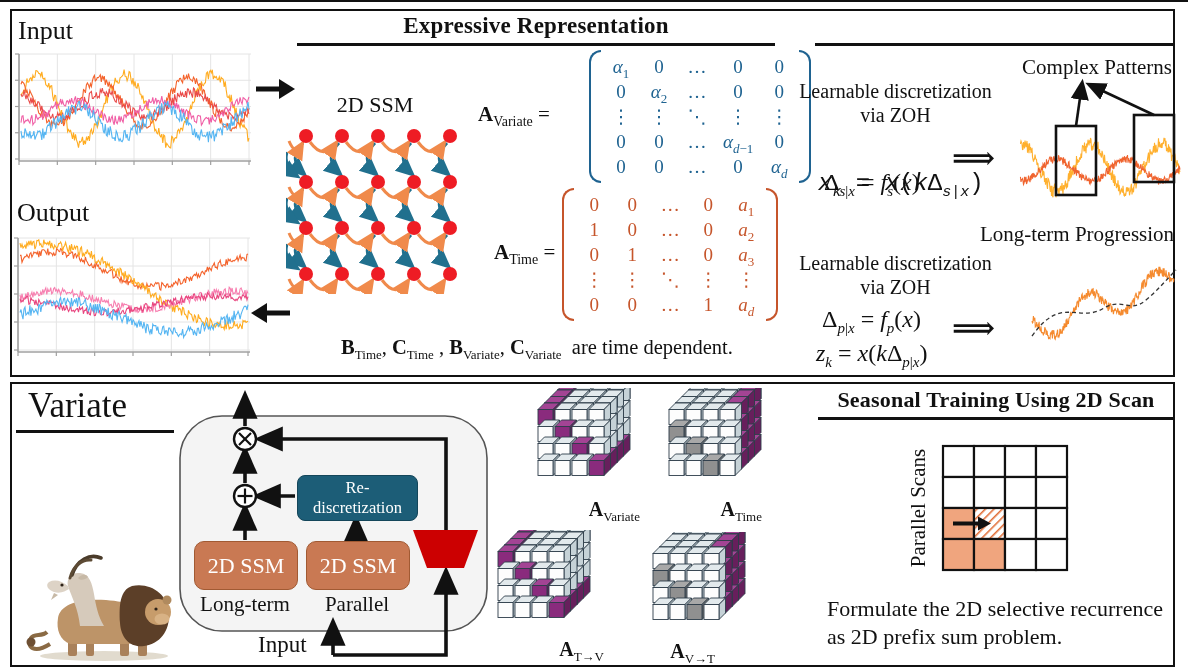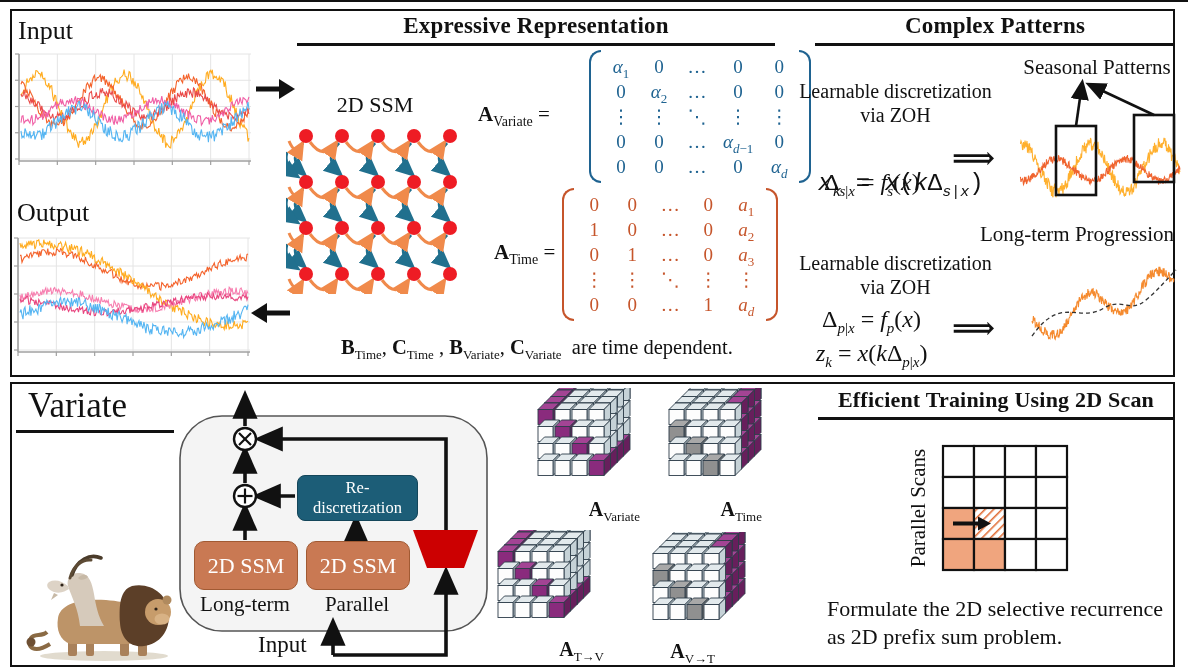--- a/index.html
+++ b/index.html
@@ -275,24 +275,23 @@
           <span class="cell">…</span>
           <span class="cell">1</span>
           <span class="cell"><i>a</i><sub><i>d</i></sub></span>
         </div>
       <div class="paren r"></div>
     </div>
   </div>
 
   <div class="abs footnote" style="left:292px;top:336px;width:490px;"><b>B</b><sub>Time</sub>, <b>C</b><sub>Time</sub> , <b>B</b><sub>Variate</sub>, <b>C</b><sub>Variate</sub>&nbsp; are time dependent.</div>
 
-  <div class="abs hdr" style="left:815px;top:13px;width:360px;">Complex Patterns</div>
   <div class="rule" style="left:815px;top:43px;width:360px;"></div>
 
-  <div class="abs small-lbl" style="left:1008px;top:55px;width:178px;">Seasonal Patterns</div>
+  <div class="abs small-lbl" style="left:1008px;top:55px;width:178px;">Complex Patterns</div>
 
   <svg class="abs" style="left:1012px;top:76px;" width="172" height="132">
     <defs>
       <marker id="mk-k1" markerWidth="9" markerHeight="9" refX="6" refY="3.5" orient="auto">
         <path d="M0,0 L8,3.5 L0,7 z" fill="#111"></path>
       </marker>
     </defs>
     <g>
         <polyline points="8.0,67.4 8.5,67.4 9.0,65.0 9.5,66.4 10.0,67.7 10.5,73.5 11.0,73.3 11.5,66.1 12.0,67.6 12.5,72.5 13.0,64.6 13.5,67.0 14.0,71.2 14.5,67.8 15.0,64.9 15.5,76.8 16.0,67.5 16.5,72.9 17.0,77.3 17.5,67.2 18.0,74.0 18.5,71.1 19.0,76.4 19.5,76.0 20.0,71.7 20.5,80.6 21.0,83.4 21.5,85.6 22.0,83.1 22.5,83.2 23.0,78.5 23.5,81.6 24.0,83.3 24.5,83.4 25.0,89.0 25.5,87.1 26.0,87.7 26.5,96.3 27.0,92.5 27.5,96.0 28.0,91.0 28.5,99.7 29.0,101.6 29.5,100.9 30.0,99.8 30.5,93.7 31.0,99.5 31.5,94.8 32.0,96.3 32.5,106.0 33.0,102.3 33.5,108.8 34.0,102.6 34.5,102.6 35.0,109.6 35.5,113.0 36.0,102.5 36.5,103.1 37.0,105.2 37.5,107.1 38.0,113.2 38.5,115.9 39.0,109.7 39.5,120.0 40.0,109.9 40.5,119.9 41.0,121.3 41.5,111.6 42.0,111.7 42.5,108.7 43.0,109.9 43.5,119.5 44.0,120.5 44.5,119.1 45.0,114.7 45.5,113.4 46.0,112.0 46.5,115.3 47.0,119.5 47.5,111.7 48.0,113.2 48.5,109.8 49.0,115.0 49.5,112.3 50.0,107.0 50.5,113.6 51.0,117.9 51.5,109.6 52.0,109.7 52.5,113.5 53.0,107.2 53.5,104.5 54.0,110.7 54.5,111.8 55.0,107.4 55.5,111.5 56.0,104.0 56.5,97.3 57.0,105.2 57.5,94.7 58.0,103.1 58.5,93.0 59.0,101.5 59.5,99.6 60.0,93.2 60.5,95.5 61.0,99.2 61.5,89.4 62.0,93.4 62.5,90.3 63.0,89.5 63.5,90.7 64.0,93.6 64.5,80.0 65.0,89.0 65.5,83.4 66.0,87.0 66.5,84.1 67.0,85.9 67.5,81.8 68.0,81.9 68.5,83.5 69.0,77.5 69.5,82.0 70.0,75.0 70.5,69.2 71.0,70.4 71.5,70.3 72.0,75.4 72.5,66.6 73.0,75.2 73.5,70.1 74.0,77.3 74.5,67.5 75.0,71.5 75.5,68.5 76.0,63.7 76.5,66.5 77.0,69.5 77.5,64.4 78.0,67.2 78.5,62.0 79.0,63.6 79.5,73.2 80.0,74.7 80.5,69.7 81.0,73.8 81.5,67.7 82.0,69.0 82.5,66.2 83.0,67.8 83.5,64.6 84.0,67.1 84.5,72.8 85.0,70.7 85.5,73.0 86.0,65.7 86.5,77.2 87.0,76.2 87.5,73.1 88.0,79.4 88.5,77.0 89.0,80.2 89.5,81.5 90.0,74.8 90.5,76.9 91.0,80.4 91.5,84.7 92.0,87.2 92.5,78.8 93.0,85.0 93.5,88.0 94.0,88.1 94.5,89.8 95.0,85.1 95.5,92.2 96.0,93.9 96.5,87.0 97.0,94.0 97.5,98.9 98.0,97.3 98.5,99.2 99.0,96.6 99.5,104.0 100.0,99.7 100.5,94.4 101.0,104.4 101.5,106.9 102.0,98.2 102.5,109.9 103.0,99.7 103.5,107.2 104.0,107.4 104.5,112.1 105.0,109.1 105.5,110.0 106.0,104.4 106.5,115.1 107.0,108.8 107.5,111.9 108.0,118.0 108.5,117.1 109.0,114.4 109.5,113.0 110.0,114.9 110.5,116.7 111.0,109.9 111.5,115.9 112.0,119.4 112.5,119.9 113.0,118.2 113.5,119.9 114.0,117.5 114.5,111.3 115.0,115.4 115.5,111.3 116.0,114.8 116.5,114.2 117.0,111.5 117.5,119.3 118.0,116.4 118.5,115.2 119.0,110.2 119.5,107.9 120.0,118.5 120.5,113.9 121.0,112.8 121.5,116.3 122.0,110.0 122.5,108.1 123.0,106.2 123.5,102.3 124.0,112.4 124.5,108.4 125.0,105.0 125.5,99.5 126.0,97.0 126.5,100.1 127.0,94.9 127.5,94.8 128.0,98.6 128.5,94.4 129.0,97.8 129.5,94.6 130.0,93.7 130.5,88.6 131.0,88.0 131.5,88.5 132.0,85.1 132.5,96.9 133.0,89.9 133.5,90.5 134.0,86.0 134.5,89.5 135.0,86.3 135.5,82.8 136.0,79.8 136.5,76.5 137.0,86.9 137.5,83.8 138.0,73.4 138.5,78.2 139.0,75.5 139.5,77.2 140.0,78.4 140.5,77.4 141.0,74.7 141.5,70.0 142.0,76.6 142.5,66.8 143.0,72.8 143.5,76.7 144.0,68.9 144.5,74.5 145.0,76.4 145.5,74.3 146.0,71.2 146.5,62.2 147.0,70.8 147.5,65.7 148.0,71.5 148.5,69.6 149.0,70.6 149.5,67.2 150.0,72.0 150.5,67.1 151.0,66.9 151.5,67.4 152.0,61.9 152.5,63.9 153.0,63.2 153.5,70.2 154.0,64.9 154.5,75.1 155.0,72.2 155.5,72.2 156.0,76.4 156.5,68.4 157.0,76.2 157.5,70.7 158.0,72.5 158.5,76.5 159.0,72.4 159.5,84.9 160.0,80.4 160.5,79.7 161.0,79.7 161.5,77.6 162.0,80.5 162.5,77.2 163.0,79.0 163.5,85.3 164.0,87.5 164.5,91.1 165.0,84.2 165.5,87.1 166.0,89.7 166.5,87.6 167.0,98.1 167.5,94.2 168.0,95.8" fill="none" stroke="#ffb02e" stroke-width="1.1"></polyline>
         <polyline points="8.0,101.6 8.5,101.5 9.0,106.0 9.5,103.4 10.0,103.6 10.5,102.7 11.0,105.0 11.5,108.5 12.0,107.4 12.5,100.8 13.0,106.2 13.5,102.1 14.0,100.9 14.5,108.0 15.0,106.6 15.5,103.4 16.0,105.3 16.5,99.6 17.0,102.4 17.5,103.8 18.0,106.1 18.5,99.6 19.0,104.3 19.5,99.0 20.0,98.3 20.5,102.6 21.0,97.2 21.5,101.2 22.0,98.0 22.5,98.7 23.0,101.7 23.5,99.8 24.0,100.4 24.5,100.1 25.0,97.4 25.5,98.3 26.0,97.0 26.5,92.5 27.0,92.8 27.5,93.9 28.0,96.5 28.5,96.4 29.0,94.8 29.5,93.0 30.0,89.9 30.5,94.1 31.0,88.0 31.5,89.1 32.0,91.9 32.5,86.3 33.0,90.0 33.5,91.3 34.0,89.9 34.5,83.4 35.0,87.6 35.5,86.8 36.0,88.2 36.5,84.8 37.0,83.9 37.5,81.7 38.0,81.0 38.5,82.3 39.0,85.6 39.5,80.9 40.0,84.6 40.5,87.3 41.0,85.2 41.5,80.9 42.0,80.7 42.5,85.1 43.0,83.5 43.5,81.5 44.0,79.6 44.5,85.6 45.0,84.9 45.5,85.7 46.0,84.7 46.5,79.3 47.0,80.6 47.5,84.7 48.0,84.5 48.5,81.4 49.0,83.1 49.5,81.9 50.0,82.1 50.5,84.9 51.0,88.7 51.5,81.2 52.0,87.0 52.5,85.6 53.0,82.8 53.5,90.0 54.0,87.3 54.5,88.5 55.0,91.3 55.5,90.2 56.0,91.0 56.5,86.2 57.0,85.6 57.5,91.8 58.0,91.0 58.5,91.2 59.0,92.6 59.5,93.1 60.0,92.7 60.5,93.2 61.0,90.7 61.5,95.3 62.0,91.6 62.5,98.2 63.0,96.7 63.5,92.1 64.0,93.1 64.5,99.8 65.0,94.1 65.5,96.9 66.0,94.3 66.5,96.4 67.0,94.8 67.5,101.8 68.0,100.0 68.5,98.1 69.0,101.1 69.5,104.1 70.0,98.4 70.5,99.5 71.0,102.2 71.5,98.9 72.0,102.5 72.5,102.8 73.0,104.0 73.5,103.1 74.0,99.8 74.5,100.8 75.0,105.1 75.5,103.6 76.0,104.4 76.5,104.5 77.0,101.7 77.5,107.4 78.0,108.2 78.5,102.9 79.0,107.3 79.5,105.3 80.0,103.9 80.5,103.0 81.0,104.6 81.5,104.5 82.0,105.0 82.5,102.1 83.0,101.4 83.5,101.5 84.0,106.7 84.5,102.3 85.0,105.4 85.5,105.7 86.0,105.3 86.5,99.9 87.0,103.6 87.5,104.9 88.0,103.2 88.5,105.4 89.0,98.1 89.5,102.6 90.0,97.7 90.5,102.3 91.0,102.0 91.5,97.6 92.0,98.9 92.5,99.1 93.0,99.1 93.5,100.4 94.0,95.1 94.5,92.4 95.0,92.6 95.5,98.1 96.0,96.4 96.5,98.0 97.0,91.4 97.5,90.7 98.0,95.8 98.5,90.5 99.0,88.9 99.5,89.0 100.0,91.7 100.5,86.6 101.0,93.2 101.5,87.8 102.0,92.6 102.5,87.8 103.0,84.8 103.5,85.7 104.0,90.4 104.5,87.9 105.0,83.8 105.5,85.8 106.0,85.5 106.5,84.2 107.0,84.5 107.5,87.5 108.0,83.5 108.5,84.3 109.0,83.3 109.5,86.6 110.0,83.5 110.5,82.3 111.0,86.3 111.5,81.2 112.0,83.8 112.5,80.2 113.0,85.7 113.5,81.4 114.0,86.6 114.5,80.5 115.0,82.0 115.5,79.1 116.0,86.8 116.5,82.2 117.0,84.5 117.5,84.4 118.0,87.2 118.5,81.5 119.0,87.1 119.5,83.5 120.0,80.9 120.5,83.8 121.0,83.5 121.5,81.7 122.0,81.7 122.5,83.4 123.0,86.4 123.5,88.9 124.0,90.5 124.5,84.9 125.0,90.2 125.5,91.8 126.0,88.0 126.5,89.0 127.0,92.5 127.5,92.3 128.0,92.3 128.5,88.8 129.0,88.8 129.5,94.1 130.0,93.2 130.5,93.4 131.0,90.2 131.5,93.8 132.0,94.3 132.5,95.2 133.0,93.3 133.5,94.6 134.0,96.5 134.5,97.5 135.0,97.6 135.5,100.9 136.0,100.4 136.5,101.8 137.0,95.3 137.5,100.9 138.0,98.3 138.5,98.9 139.0,100.8 139.5,97.3 140.0,102.0 140.5,104.3 141.0,102.2 141.5,100.3 142.0,103.9 142.5,102.4 143.0,99.5 143.5,102.1 144.0,103.1 144.5,100.9 145.0,104.1 145.5,102.4 146.0,101.7 146.5,108.5 147.0,106.9 147.5,102.1 148.0,105.1 148.5,107.4 149.0,102.1 149.5,105.3 150.0,105.5 150.5,103.1 151.0,107.9 151.5,103.3 152.0,102.8 152.5,101.0 153.0,102.2 153.5,107.1 154.0,104.4 154.5,103.9 155.0,102.1 155.5,106.5 156.0,104.2 156.5,104.4 157.0,102.6 157.5,100.4 158.0,97.9 158.5,101.3 159.0,97.2 159.5,99.9 160.0,102.0 160.5,96.7 161.0,96.8 161.5,99.7 162.0,94.7 162.5,99.7 163.0,95.6 163.5,98.4 164.0,95.0 164.5,93.4 165.0,96.8 165.5,93.5 166.0,92.8 166.5,97.3 167.0,90.2 167.5,91.0 168.0,93.6" fill="none" stroke="#f0642f" stroke-width="1.1"></polyline>
@@ -870,21 +869,21 @@
       <polygon points="52,72.5 58.5,66 73.5,66 67,72.5" fill="#e2e9ec" stroke="#2e3d4a" stroke-width="0.9"></polygon>
       <polygon points="67,72.5 73.5,66 73.5,81 67,87.5" fill="#c6d2d7" stroke="#2e3d4a" stroke-width="0.9"></polygon>
       <rect x="52" y="72.5" width="15" height="15" fill="#fdfdfd" stroke="#2e3d4a" stroke-width="0.9"></rect>
     </svg>
 
   <div class="abs cube-lbl" style="left:530px;top:498px;width:110px;"><b>A</b><sub>Variate</sub></div>
   <div class="abs cube-lbl" style="left:652px;top:498px;width:110px;"><b>A</b><sub>Time</sub></div>
   <div class="abs cube-lbl" style="left:484px;top:638px;width:120px;"><b>A</b><sub>T→V</sub></div>
   <div class="abs cube-lbl" style="left:595px;top:640px;width:120px;"><b>A</b><sub>V→T</sub></div>
 
-  <div class="abs hdr" style="left:818px;top:387px;width:356px;font-size:22px;">Efficient Training Using 2D Scan</div>
+  <div class="abs hdr" style="left:818px;top:387px;width:356px;font-size:22px;">Seasonal Training Using 2D Scan</div>
   <div class="rule" style="left:818px;top:417px;width:356px;height:2.5px;"></div>
 
   <div class="abs rot" style="left:838px;top:496px;width:160px;height:24px;font-size:21px;text-align:center;">Parallel Scans</div>
 
   <svg class="abs" style="left:940px;top:443px;" width="136" height="132" id="scan-svg">
     <defs>
       <pattern id="hatch" patternUnits="userSpaceOnUse" width="6" height="6" patternTransform="rotate(45)">
         <rect width="6" height="6" fill="#fff"></rect>
         <line x1="0" y1="0" x2="0" y2="6" stroke="#e2703a" stroke-width="3.2"></line>
       </pattern>

